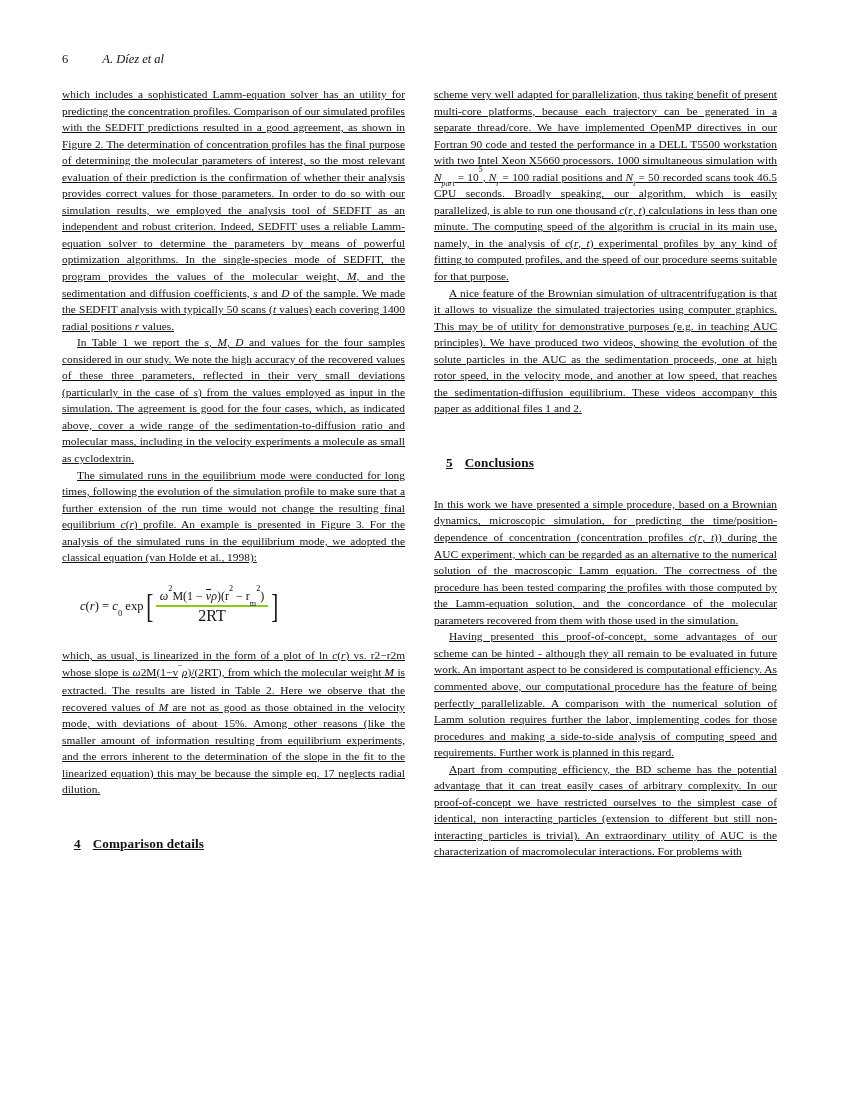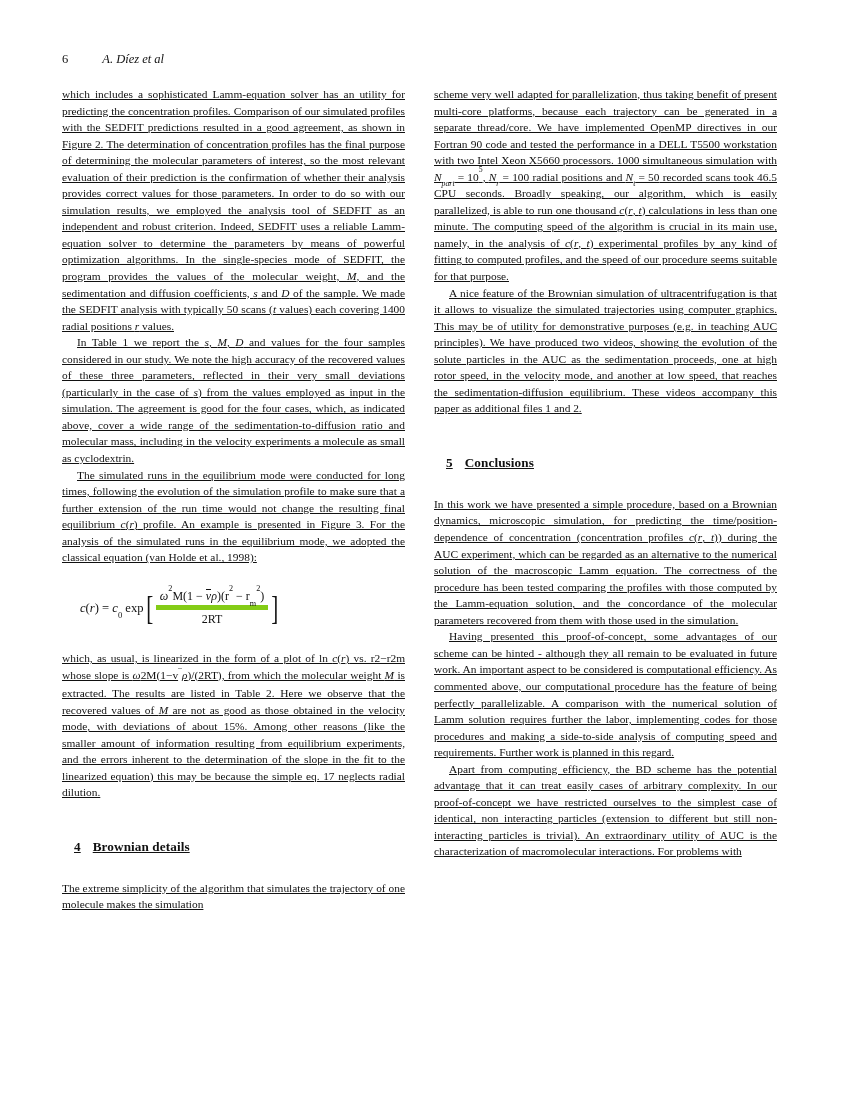--- a/index.html
+++ b/index.html
@@ -112,27 +112,27 @@
     display: inline-block;
     vertical-align: middle;
     text-align: center;
     position: relative;
     top: -1px;
     margin: 0 1px;
   }
   .frac .num-part {
     display: block;
     padding: 0 4px 1px 4px;
-    border-bottom: 5px solid #84cc16;
+    border-bottom: 2px solid #84cc16;
     font-size: 12px;
   }
   .frac .den-part {
     display: block;
     padding: 1px 4px 0 4px;
-    font-size: 12px;
+    font-size: 16px;
   }
   .ovl {
     display: inline-block;
     border-top: 1px solid #111;
     line-height: 1.02;
     padding-top: 0px;
   }
   .vbar-sup {
     display: inline-block;
     position: relative;
@@ -157,24 +157,23 @@
 
     <p class="indent"><span>The simulated runs in the equilibrium mode were conducted for long times, following the evolution of the simulation profile to make sure that a further extension of the run time would not change the resulting final equilibrium </span><span class="math-italic">c</span><span>(</span><span class="math-italic">r</span><span>)</span><span> profile. An example is presented in Figure 3. For the analysis of the simulated runs in the equilibrium mode, we adopted the classical equation (van Holde et al., 1998):</span></p>
 
     <div class="equation-block">
       <span class="eqn"><span class="lhs">c</span><span class="math-up">(</span><span class="math-italic">r</span><span class="math-up">)</span><span> = </span><span class="math-italic">c</span><sub>0</sub><span> exp</span><span class="bracket">[</span><span class="frac"><span class="num-part"><span class="math-italic">ω</span><sup>2</sup><span>M(1 − </span><span class="ovl math-italic">ν</span><span class="math-italic">ρ</span><span>)(r</span><sup>2</sup><span> − r</span><sub>m</sub><sup>2</sup><span>)</span></span><span class="den-part">2RT</span></span><span class="bracket">]</span></span>
     </div>
 
     <p><span>which, as usual, is linearized in the form of a plot of ln </span><span class="math-italic">c</span><span>(</span><span class="math-italic">r</span><span>)</span><span> vs. r2−r2m whose slope is </span><span class="math-italic">ω</span><span>2M(1−v</span><span class="vbar-sup">¯</span><span class="math-italic">ρ</span><span>)/(2RT), from which the molecular weight </span><span class="math-italic">M</span><span> is extracted. The results are listed in Table 2. Here we observe that the recovered values of </span><span class="math-italic">M</span><span> are not as good as those obtained in the velocity mode, with deviations of about 15%. Among other reasons (like the smaller amount of information resulting from equilibrium experiments, and the errors inherent to the determination of the slope in the fit to the linearized equation) this may be because the simple eq. 17 neglects radial dilution.</span></p>
 
     <div class="gap-before-heading"></div>
-    <h2 class="section"><span class="num">4</span><span>Brownian details</span></h2>
+    <h2 class="section"><span class="num">4</span><span>Comparison details</span></h2>
     <div class="gap-after-heading"></div>
 
-    <p>The extreme simplicity of the algorithm that simulates the trajectory of one molecule makes the simulation</p>
 
   </div>
 
   <div class="col col-right">
 
     <p><span>scheme very well adapted for parallelization, thus taking benefit of present multi-core platforms, because each trajectory can be generated in a separate thread/core. We have implemented OpenMP directives in our Fortran 90 code and tested the performance in a DELL T5500 workstation with two Intel Xeon X5660 processors. 1000 simultaneous simulation with </span><span class="math-italic">N</span><sub class="math-italic">part</sub><span> = 10</span><sup>5</sup><span>, </span><span class="math-italic">N</span><sub class="math-italic">r</sub><span> = 100</span><span> radial positions and </span><span class="math-italic">N</span><sub class="math-italic">t</sub><span> = 50</span><span> recorded scans took 46.5 CPU seconds. Broadly speaking, our algorithm, which is easily parallelized, is able to run one thousand </span><span class="math-italic">c</span><span>(</span><span class="math-italic">r</span><span>, </span><span class="math-italic">t</span><span>)</span><span> calculations in less than one minute. The computing speed of the algorithm is crucial in its main use, namely, in the analysis of </span><span class="math-italic">c</span><span>(</span><span class="math-italic">r</span><span>, </span><span class="math-italic">t</span><span>)</span><span> experimental profiles by any kind of fitting to computed profiles, and the speed of our procedure seems suitable for that purpose.</span></p>
 
     <p class="indent">A nice feature of the Brownian simulation of ultracentrifugation is that it allows to visualize the simulated trajectories using computer graphics. This may be of utility for demonstrative purposes (e.g. in teaching AUC principles). We have produced two videos, showing the evolution of the solute particles in the AUC as the sedimentation proceeds, one at high rotor speed, in the velocity mode, and another at low speed, that reaches the sedimentation-diffusion equilibrium. These videos accompany this paper as additional files 1 and 2.</p>
 
     <div class="gap-before-heading"></div>

